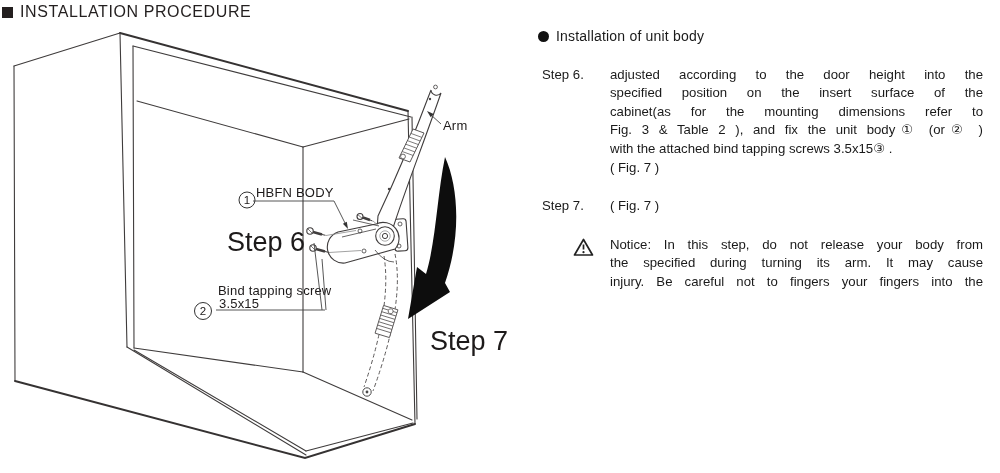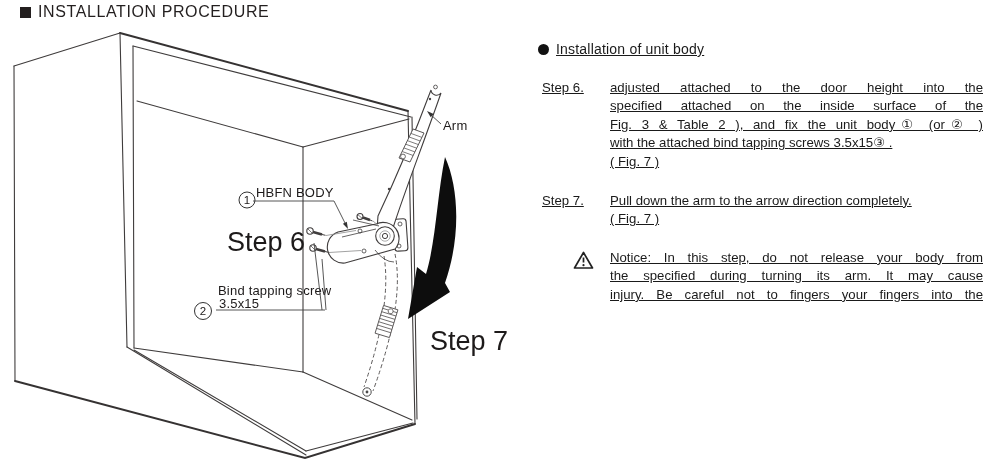--- a/index.html
+++ b/index.html
@@ -4,41 +4,41 @@
 <style>
   html,body{margin:0;padding:0;}
   body{
     width:1000px;height:473px;background:#ffffff;overflow:hidden;
     font-family:"Liberation Sans","DejaVu Sans",sans-serif;color:#1a1a1a;
     position:relative;
   }
   .stage{position:absolute;inset:0;}
 
   
-  .title-row{position:absolute;left:20px;top:3px;display:flex;align-items:center;}
+  .title-row{position:absolute;left:2px;top:3px;display:flex;align-items:center;}
   .title-square{width:11px;height:11px;background:#231f1f;display:inline-block;margin-right:7px;}
   .title-text{font-size:16px;letter-spacing:0.6px;color:#231f1f;}
 
   
   svg.diagram{position:absolute;left:0;top:0;}
   .ln{stroke:#3f3c3c;stroke-width:1.1;fill:none;stroke-linecap:round;}
   .lnb{stroke:#353232;stroke-width:1.9;fill:none;stroke-linecap:round;}
   .mech{stroke:#403d3d;stroke-width:1.1;fill:#ffffff;}
   .mechthin{stroke:#403d3d;stroke-width:0.8;fill:none;}
   .guide{stroke:#8a8a8a;stroke-width:0.8;fill:none;}
   .dash{stroke:#5c5959;stroke-width:1;fill:none;stroke-dasharray:4 2.6;}
   .hatch{stroke:#5c5959;stroke-width:0.8;}
   .lead{stroke:#444;stroke-width:0.9;fill:none;}
   .svgtext{fill:#1d1a1a;}
   .biglabel{font-size:27px;}
   .smalllabel{font-size:13px;letter-spacing:0.2px;}
   .circnum{font-size:11.5px;}
 
   
-  .inst{position:absolute;left:537px;top:40px;width:450px;font-size:13.2px;line-height:18.6px;text-decoration:underline;}
+  .inst{position:absolute;left:537px;top:27px;width:450px;font-size:13.2px;line-height:18.6px;}
   .inst-header{display:flex;align-items:center;margin-bottom:7px;margin-left:1px;}
   .bullet{width:11px;height:11px;border-radius:50%;background:#111;display:inline-block;margin-right:7px;flex:0 0 auto;}
   .inst-heading{font-size:14px;letter-spacing:0.2px;}
   .step-row{display:flex;align-items:flex-start;margin-top:20px;}
   .step-label{width:73px;flex:0 0 auto;padding-left:5px;box-sizing:border-box;white-space:nowrap;}
   .step-body{width:373px;flex:0 0 auto;}
   .tline{line-height:18.6px;}
   .just{text-align:justify;text-align-last:justify;}
   .notice-gutter{width:73px;flex:0 0 auto;box-sizing:border-box;padding-left:36px;padding-top:2px;}
 </style>
@@ -187,32 +187,32 @@
 
   <div class="inst">
     <div class="inst-header">
       <span class="bullet"></span>
       <span class="inst-heading">Installation of unit body</span>
     </div>
 
     <div class="step-row">
       <div class="step-label">Step 6.</div>
       <div class="step-body">
-          <div class="tline just">adjusted attached to the door height into the</div>
-          <div class="tline just">specified attached on the inside surface of the</div>
+          <div class="tline just">adjusted according to the door height into the</div>
+          <div class="tline just">specified position on the insert surface of the</div>
+          <div class="tline just">cabinet(as for the mounting dimensions refer to</div>
           <div class="tline just">Fig. 3 &amp; Table 2 ), and fix the unit body① (or② )</div>
           <div class="tline">with the attached bind tapping screws 3.5x15③ .</div>
           <div class="tline">( Fig. 7 )</div>
         </div>
     </div>
 
     <div class="step-row">
       <div class="step-label">Step 7.</div>
       <div class="step-body">
-          <div class="tline">Pull down the arm to the arrow direction completely.</div>
           <div class="tline">( Fig. 7 )</div>
         </div>
     </div>
 
     <div class="step-row">
       <div class="notice-gutter">
         <svg width="21" height="19" viewBox="0 0 21 19">
           <polygon points="10.5,1.5 19.5,17 1.5,17" fill="#fff" stroke="#222" stroke-width="1.7" stroke-linejoin="round"></polygon>
           <line x1="10.5" y1="6.5" x2="10.5" y2="11.5" stroke="#222" stroke-width="1.7"></line>
           <circle cx="10.5" cy="14.2" r="1.1" fill="#222"></circle>

